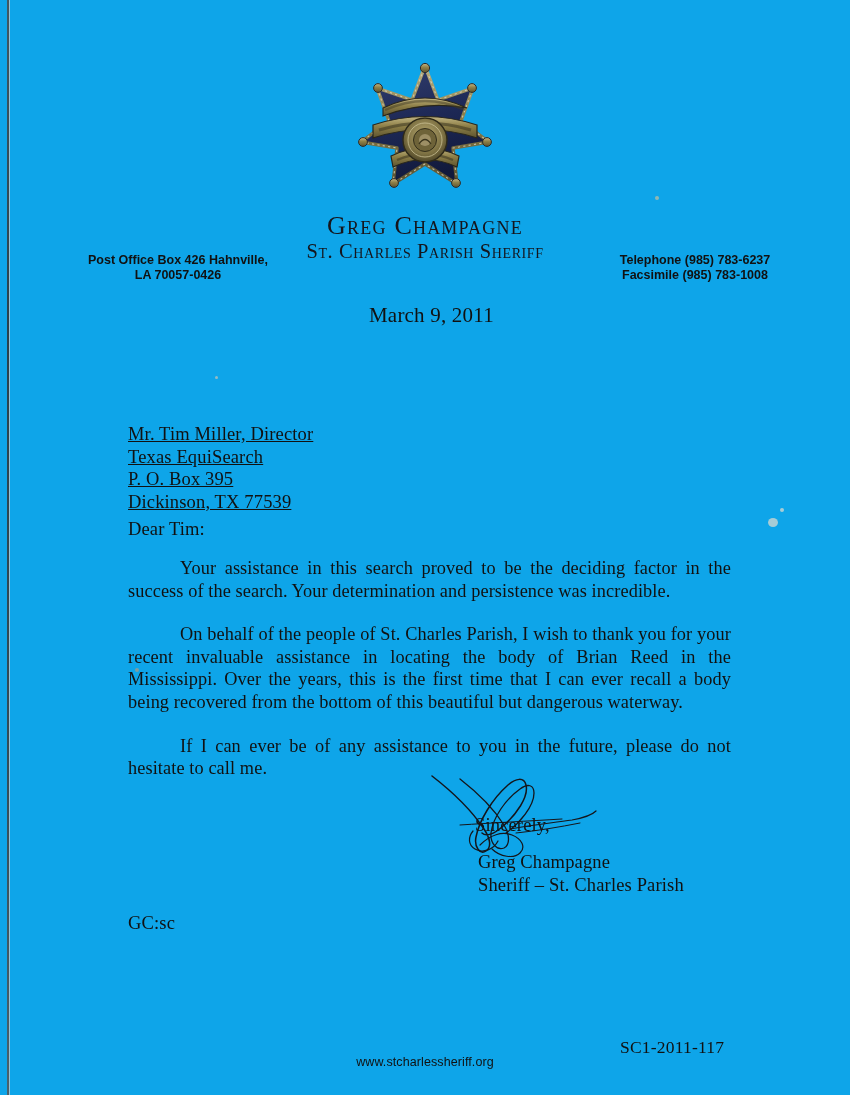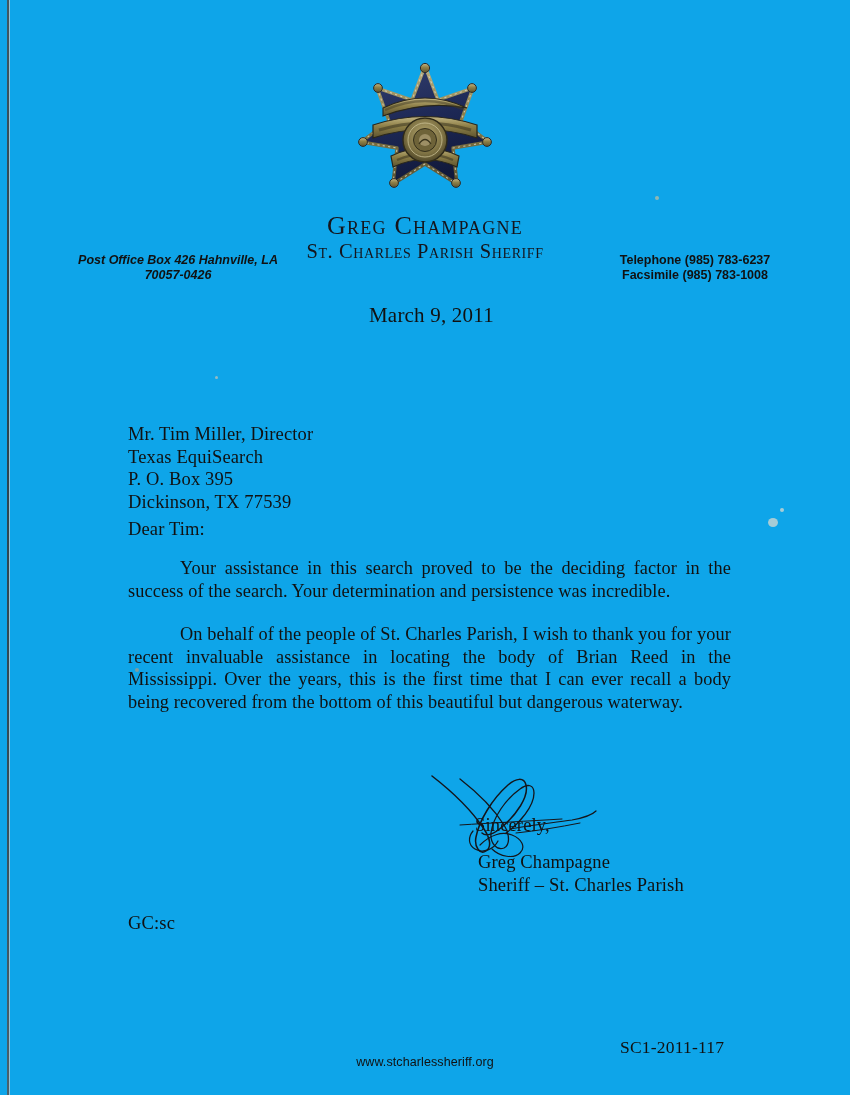--- a/index.html
+++ b/index.html
@@ -80,21 +80,20 @@
     position: absolute;
     left: 78px;
     top: 253px;
     width: 200px;
     text-align: center;
     font-family: "Liberation Sans", "DejaVu Sans", sans-serif;
     font-weight: bold;
     font-size: 12.5px;
     line-height: 15px;
     color: #111;
-    font-style: italic;
   }
   .addr-right {
     position: absolute;
     left: 600px;
     top: 253px;
     width: 190px;
     text-align: center;
     font-family: "Liberation Sans", "DejaVu Sans", sans-serif;
     font-weight: bold;
     font-size: 12.5px;
@@ -112,20 +111,21 @@
   }
 
   .recipient {
     position: absolute;
     left: 128px;
     top: 423px;
     font-size: 18.5px;
     line-height: 22.5px;
     letter-spacing: .15px;
     white-space: pre-line;
+    text-decoration: underline;
   }
 
   .salutation {
     position: absolute;
     left: 128px;
     top: 519px;
     font-size: 18.5px;
     letter-spacing: .15px;
   }
 
@@ -286,20 +286,21 @@
   <div class="recipient">Mr. Tim Miller, Director
 Texas EquiSearch
 P. O. Box 395
 Dickinson, TX 77539</div>
 
   <div class="salutation">Dear Tim:</div>
 
   <div class="body-block">
     <p class="para">Your assistance in this search proved to be the deciding factor in the success of the search. Your determination and persistence was incredible.</p>
     <p class="para">On behalf of the people of St. Charles Parish, I wish to thank you for your recent invaluable assistance in locating the body of Brian Reed in the Mississippi.  Over the years, this is the first time that I can ever recall a body being recovered from the bottom of this beautiful but dangerous waterway.</p>
+    <p class="para">If I can ever be of any assistance to you in the future, please do not hesitate to call me.</p>
   </div>
 
   <div class="sig-area">
     <div class="sincerely">Sincerely,</div>
 
     <svg class="sig-scrawl" viewBox="0 0 220 90" xmlns="http://www.w3.org/2000/svg">
       <g fill="none" stroke="#15151a" stroke-linecap="round" stroke-linejoin="round">
         <path d="M12 3 C 34 20, 52 38, 64 56 C 70 65, 72 74, 66 78 C 60 82, 54 74, 56 64 C 59 48, 72 26, 88 12 C 96 5, 104 4, 106 12 C 109 24, 96 42, 82 54 C 74 61, 66 64, 62 60" stroke-width="1.5"></path>
         <path d="M40 6 C 58 20, 74 36, 84 52 C 90 62, 90 72, 84 75 C 77 78, 70 70, 71 60 C 73 44, 86 26, 100 16 C 108 10, 114 12, 114 20 C 114 33, 100 50, 86 60" stroke-width="1.3"></path>
         <path d="M53 58 C 48 64, 48 72, 55 76 C 63 81, 74 76, 78 68" stroke-width="1.2"></path>

